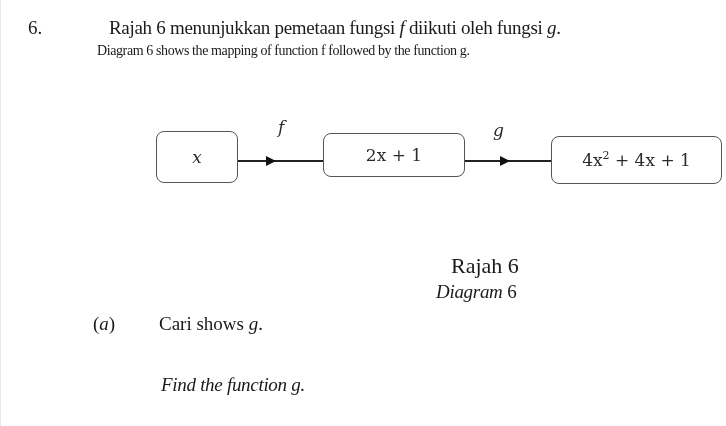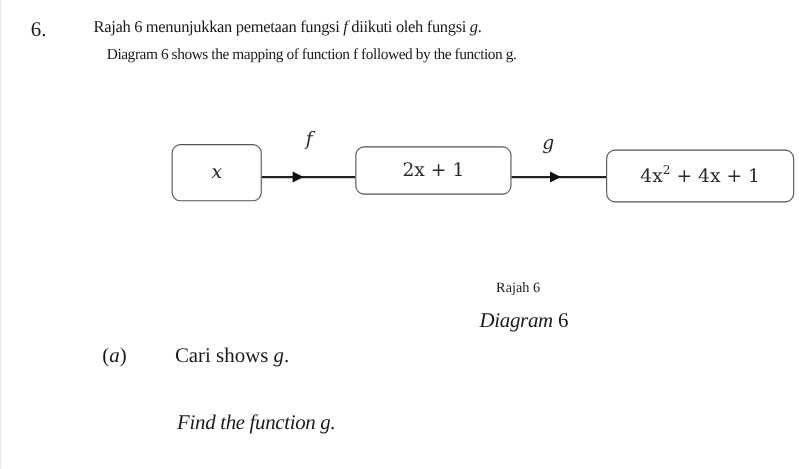--- a/index.html
+++ b/index.html
@@ -16,21 +16,21 @@
       color: #1a1a1a;
     }
     .page-edge {
       position: absolute;
       left: 0; top: 0;
       width: 1px; height: 426px;
       background: #e6e6e6;
     }
     .abs { position: absolute; white-space: nowrap; }
     .q-number { left: 28px; top: 17px; font-size: 19px; }
-    .q-malay { left: 85px; top: 17px; font-size: 15px; letter-spacing: -0.3px; }
+    .q-malay { left: 109px; top: 17px; font-size: 19px; letter-spacing: -0.3px; }
     .q-english { left: 97px; top: 43px; font-size: 14px; letter-spacing: -0.4px; }
     .it { font-style: italic; }
 
     .box {
       position: absolute;
       box-sizing: border-box;
       border: 1.6px solid #555555;
       border-radius: 8px;
       background: #ffffff;
       display: flex;
@@ -65,21 +65,21 @@
     .fn-label {
       position: absolute;
       font-family: "DejaVu Serif", "Liberation Serif", serif;
       font-style: italic;
       font-size: 17px;
       color: #2a2a2a;
     }
     .fn-f { left: 278px; top: 117px; }
     .fn-g { left: 493px; top: 120px; }
 
-    .caption-malay { left: 451px; top: 253px; font-size: 13px; }
+    .caption-malay { left: 451px; top: 253px; font-size: 22px; }
     .caption-english { left: 436px; top: 281px; font-size: 19px; }
     .caption-english .it { letter-spacing: -0.3px; margin-top: 36px; }
 
     .part-label { left: 93px; top: 313px; font-size: 19px; }
     .part-malay { left: 159px; top: 313px; font-size: 19px; }
     .part-english { left: 161px; top: 342px; font-size: 19px; font-style: italic; letter-spacing: -0.3px; margin-top: 32px; }
   </style>
 </head>
 <body>
 

